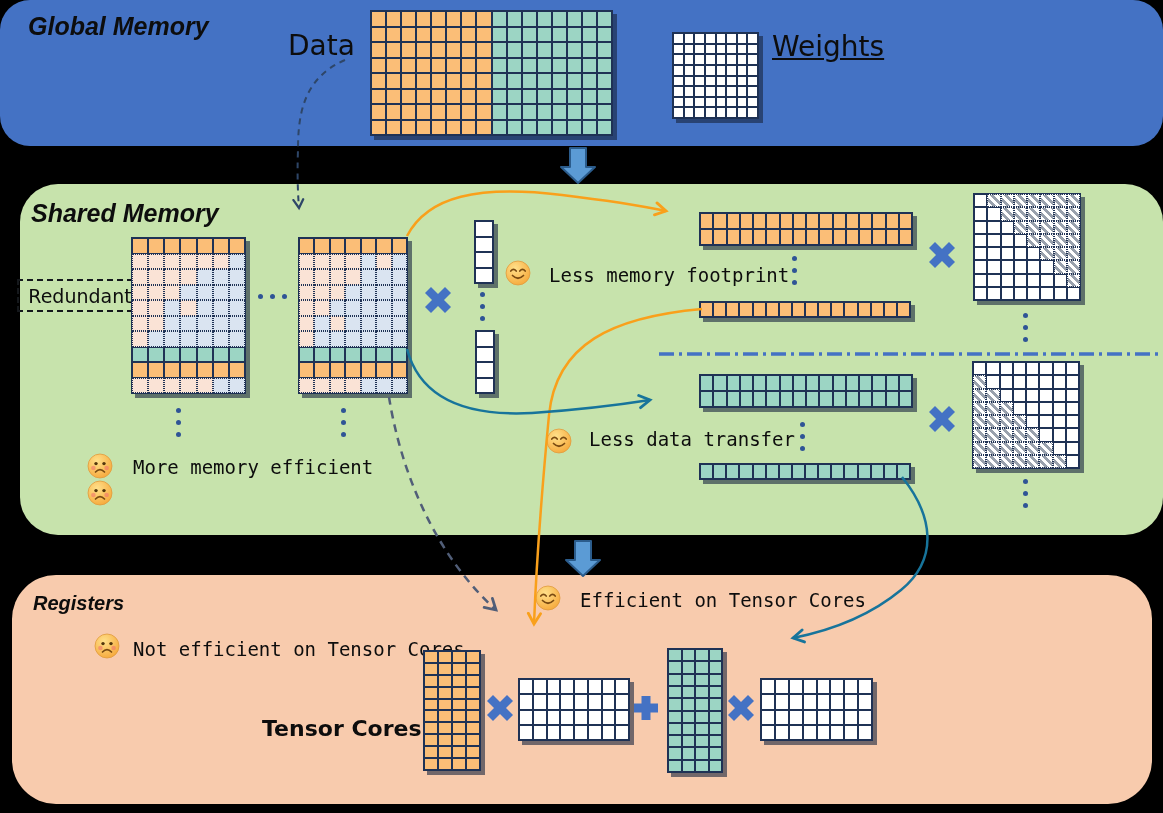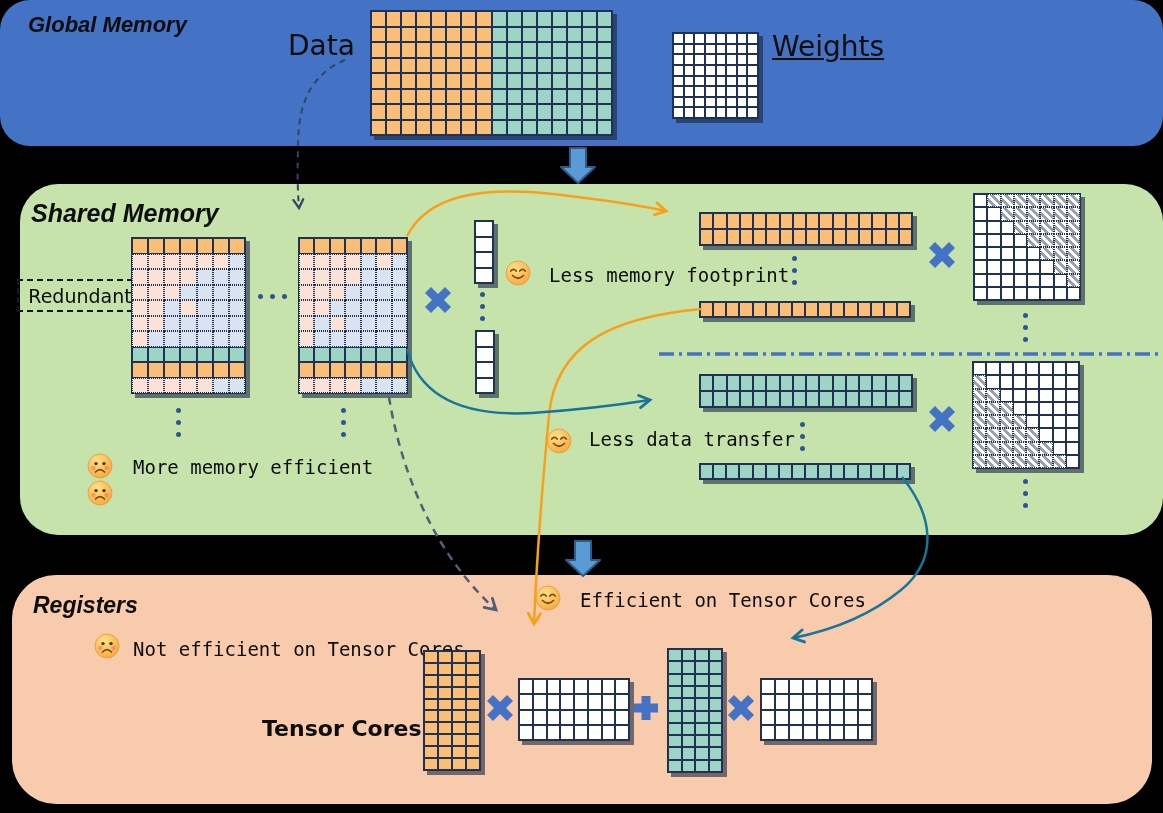--- a/index.html
+++ b/index.html
@@ -4,23 +4,23 @@
 <style>
   html,body{margin:0;padding:0;background:#000;}
   #stage{position:relative;width:1163px;height:813px;background:#000;overflow:hidden;
          font-family:"DejaVu Sans",sans-serif;color:var(--txt,#0d0d0d);}
   .panel{position:absolute;}
   #box-global{left:0;top:0;width:1163px;height:146px;background:var(--blue);border-radius:30px;}
   #box-shared{left:20px;top:184px;width:1143px;height:351px;background:var(--green);border-radius:38px;}
   #box-registers{left:12px;top:575px;width:1140px;height:229px;background:var(--peach);border-radius:44px;}
   .lbl{position:absolute;white-space:nowrap;color:var(--txt);}
   .title{font-family:"Liberation Sans",sans-serif;font-weight:bold;font-style:italic;}
-  #t-global{left:28px;top:12px;font-size:22px;}
+  #t-global{left:28px;top:12px;font-size:25px;}
   #t-shared{left:31px;top:199px;font-size:25px;text-align:center;}
-  #t-registers{left:33px;top:592px;font-size:23px;}
+  #t-registers{left:33px;top:592px;font-size:20px;}
   .plain{font-size:28px;}
   #t-data{left:288px;top:29px;}
   #t-weights{left:772px;top:30px;text-decoration:underline;}
   #t-tensor{left:262px;top:716px;font-weight:bold;font-size:22px;}
   .mono{font-family:"DejaVu Sans Mono",monospace;font-size:19px;}
   #n-less-mem{left:549px;top:264px;}
   #n-less-data{left:589px;top:428px;}
   #n-more-mem{left:133px;top:456px;}
   #n-more-data{left:133px;top:483px;}
   #n-noteff{left:133px;top:638px;}

